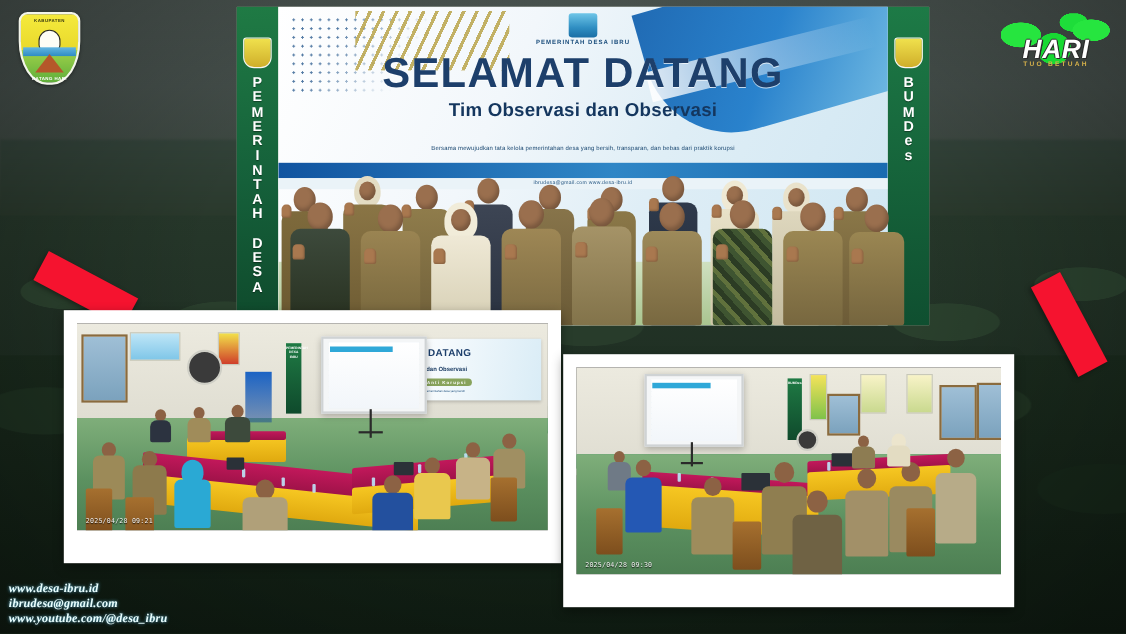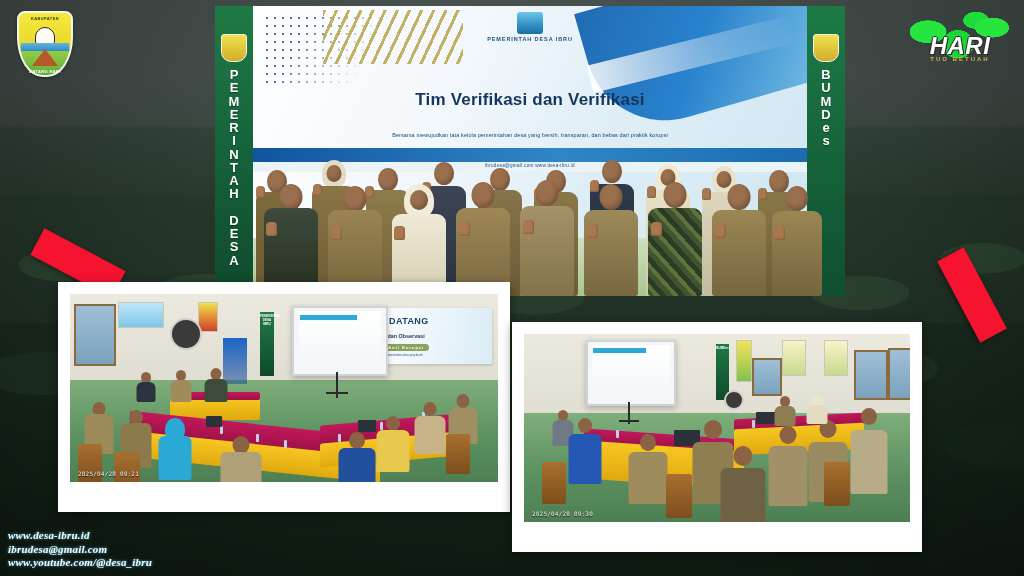--- a/index.html
+++ b/index.html
@@ -366,21 +366,22 @@
       </div>
     </div>
 
     <div class="backdrop">
       <div class="bd-swoosh"></div>
       <div class="bd-swoosh2"></div>
       <div class="bd-dots"></div>
       <div class="bd-slashes"></div>
       <div class="bd-logo"></div>
       <div class="bd-kop">PEMERINTAH DESA IBRU</div>
-      <div class="bd-sub">Tim Verifikasi dan Verifikasi</div>
+      <div class="bd-title">SELAMAT DATANG</div>
+      <div class="bd-sub">Tim Observasi dan Observasi</div>
       <div class="bd-note">Bersama mewujudkan tata kelola pemerintahan desa yang bersih, transparan, dan bebas dari praktik korupsi</div>
       <div class="bd-strip"></div>
       <div class="bd-foot"></div>
       <div class="bd-foot-txt">ibrudesa@gmail.com          www.desa-ibru.id</div>
       <div class="bd-green"></div>
     </div>
 
     <div class="crowd">
 
       <div class="pp" style="left:40px;height:128px;width:44px;">

